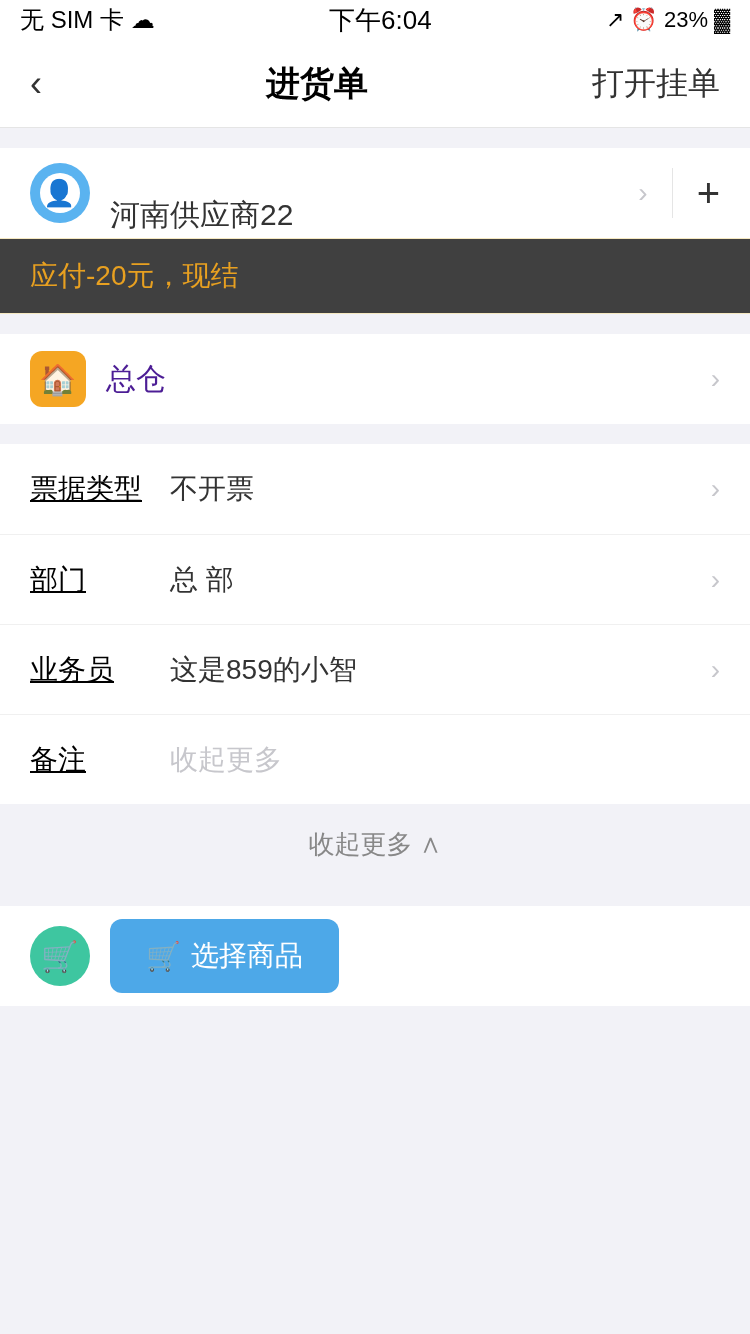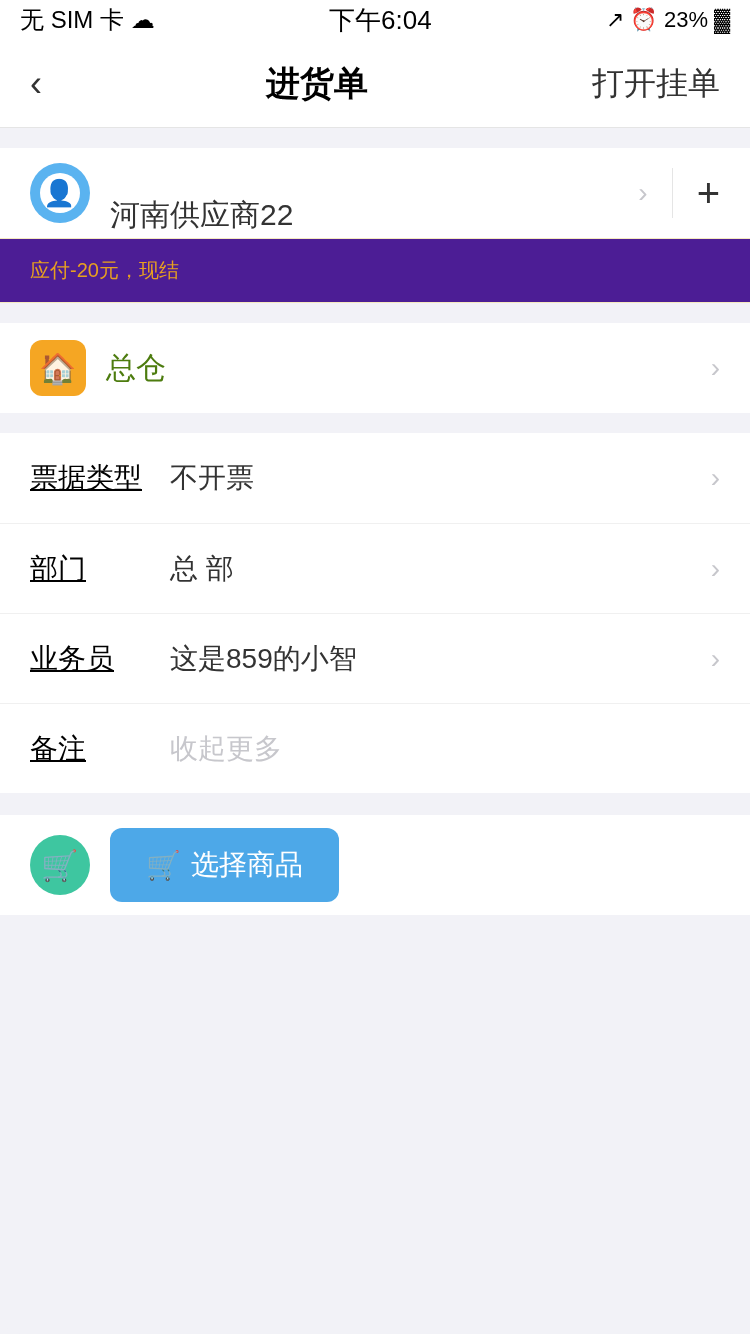--- a/index.html
+++ b/index.html
@@ -119,23 +119,23 @@
     }
     .add-btn {
       font-size: 40px;
       color: #333;
       cursor: pointer;
       line-height: 1;
     }
 
     
     .notice-banner {
-      background: #4c1d95;
+      background: #404040;
       padding: 18px 30px;
-      font-size: 20px;
+      font-size: 28px;
       color: #e8a020;
       border-top: 1px solid #f5e8c0;
       border-bottom: 1px solid #f5e8c0;
     }
 
     
     .warehouse-row {
       display: flex;
       align-items: center;
       padding: 0 30px;
@@ -153,21 +153,21 @@
       margin-right: 20px;
       flex-shrink: 0;
     }
     .warehouse-icon-inner {
       font-size: 30px;
       color: #fff;
     }
     .warehouse-name {
       flex: 1;
       font-size: 30px;
-      color: #4d7c0f;
+      color: #4c1d95;
     }
     .chevron {
       font-size: 28px;
       color: #c7c7cc;
     }
 
     
     .form-row {
       display: flex;
       align-items: center;
@@ -335,20 +335,21 @@
       <span class="form-chevron">›</span>
     </div>
 
     <div class="form-row">
       <span class="form-label">备注</span>
       <span class="form-value form-placeholder">收起更多</span>
     </div>
 
   </div>
 
+  <div class="collapse-row">收起更多 ∧</div>
 
   <div class="section-gap"></div>
 
   <div class="bottom-bar">
     <div class="product-icon">
       <span class="product-icon-inner">🛒</span>
     </div>
     <div class="select-btn">
       <span class="select-btn-icon">🛒</span>
       <span>选择商品</span>

